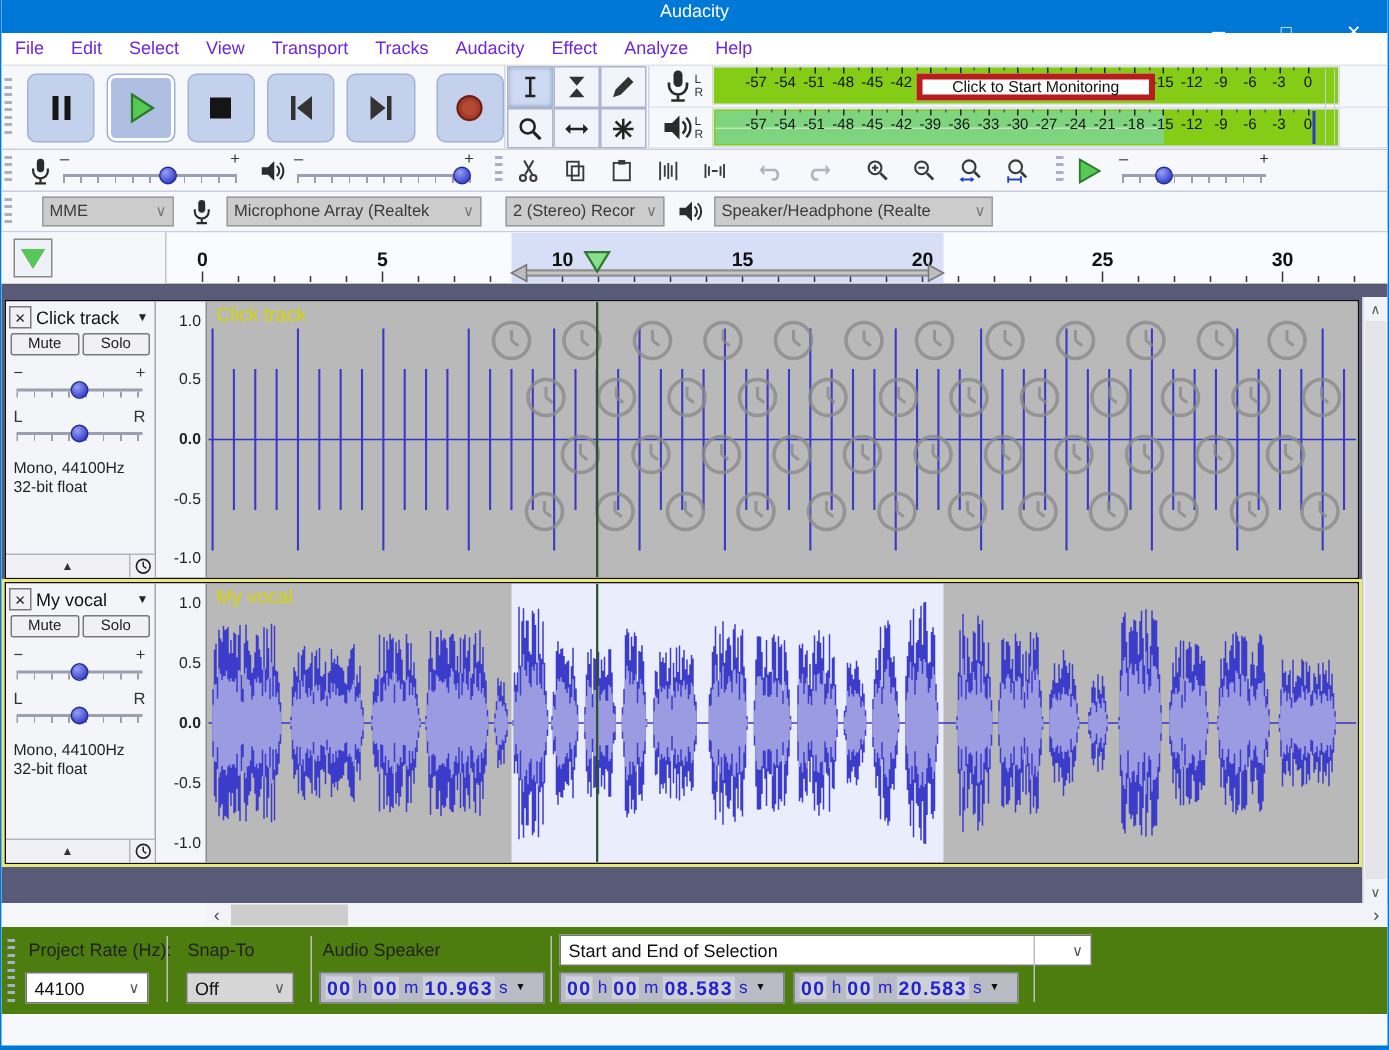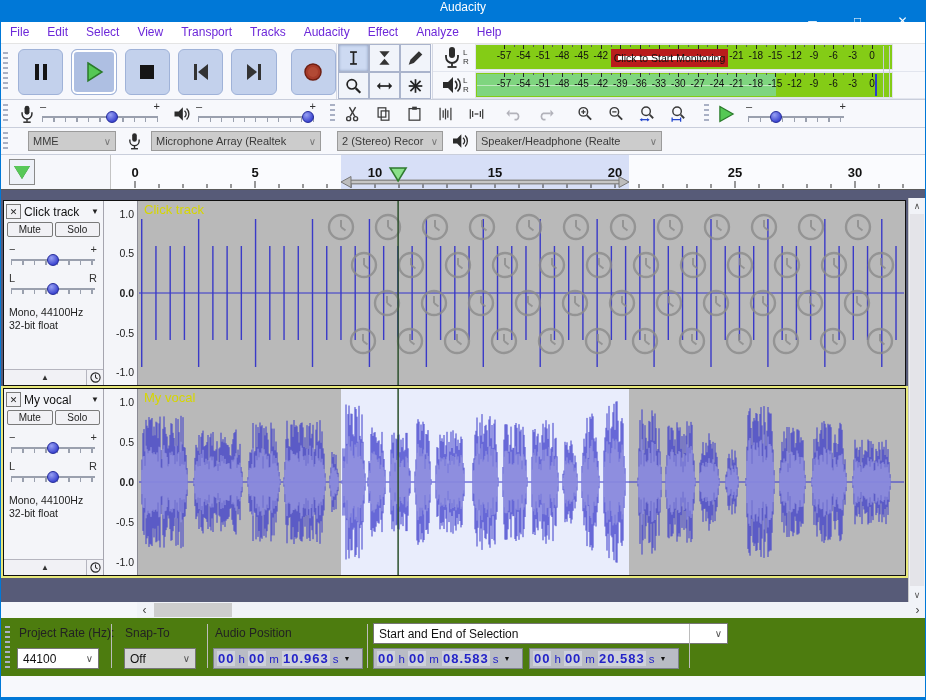--- a/index.html
+++ b/index.html
@@ -33,21 +33,21 @@
   .tb-meters{flex:1;display:flex;flex-direction:column;position:relative;}
   .meterrow{height:28px;display:flex;align-items:center;border-bottom:1px solid #e2e5ee;}
   .micon{width:22px;height:24px;margin-left:8px;}
   .lr{width:12px;font-size:8px;line-height:9px;color:#333;text-align:left;}
   .mbody{position:relative;width:418px;height:26px;background:#84cc16;border:1px solid #e0e3ea;}
   .mnum{position:absolute;top:5px;transform:translateX(-50%);font-size:10px;color:#111;}
   .mtick{position:absolute;top:0;width:1px;height:4px;background:#222;}
   .mtick.minor{height:2px;background:#555;}
   .greenfill{position:absolute;left:1px;top:1px;bottom:1px;background:var(--meter_green,#7fd57f);}
   .greenmid{position:absolute;left:1px;top:12px;height:1px;background:#bfe8bf;}
-  .monitortip{position:absolute;left:135px;top:4px;width:117px;height:18px;background:#fdfdfd;border:7px solid #b91c1c;
+  .monitortip{position:absolute;left:135px;top:4px;width:159px;height:18px;background:#fdfdfd;border:4px solid #b91c1c;
               font-size:10.5px;display:flex;align-items:center;justify-content:center;color:#111;white-space:nowrap;}
   .peakline{position:absolute;left:399px;top:1px;bottom:1px;width:2px;background:#2a3bd0;}
   .metergrips{position:absolute;right:30px;top:2px;bottom:2px;width:12px;
               background:repeating-linear-gradient(90deg,#c8cbd6 0 1px,transparent 1px 6px);}
   
   .hslider{position:relative;height:24px;width:120px;margin:0 4px;}
   .hslider .minus{position:absolute;left:0;top:-2px;font-size:11px;color:#333;}
   .hslider .plus{position:absolute;right:0;top:-2px;font-size:11px;color:#333;}
   .hslider .strack{position:absolute;left:2px;right:2px;bottom:8px;height:2px;background:#9aa0ae;}
   .hslider .sticks{position:absolute;left:2px;right:2px;bottom:4px;height:4px;
@@ -992,21 +992,21 @@
       <span>44100</span>
         <span class="chev">∨</span>
     </div>
     <div class="vdiv" style="left:110px"></div>
     <span class="stlabel" style="left:124px">Snap-To</span>
     <div class="wsel gsel" style="left:123px;top:30px;width:72px">
       <span>Off</span>
         <span class="chev">∨</span>
     </div>
     <div class="vdiv" style="left:206px"></div>
-    <span class="stlabel" style="left:214px">Audio Position</span>
+    <span class="stlabel" style="left:214px">Audio Speaker</span>
     <div class="timefield" style="left:212px;top:30px;width:150px">
         <span class="tfd">00</span>
         <span class="tfl">h</span>
         <span class="tfd">00</span>
         <span class="tfl">m</span>
         <span class="tfd">10.963</span>
         <span class="tfl">s</span>
         <span class="tfarrow">▼</span>
       </div>
     <div class="vdiv" style="left:366px"></div>

